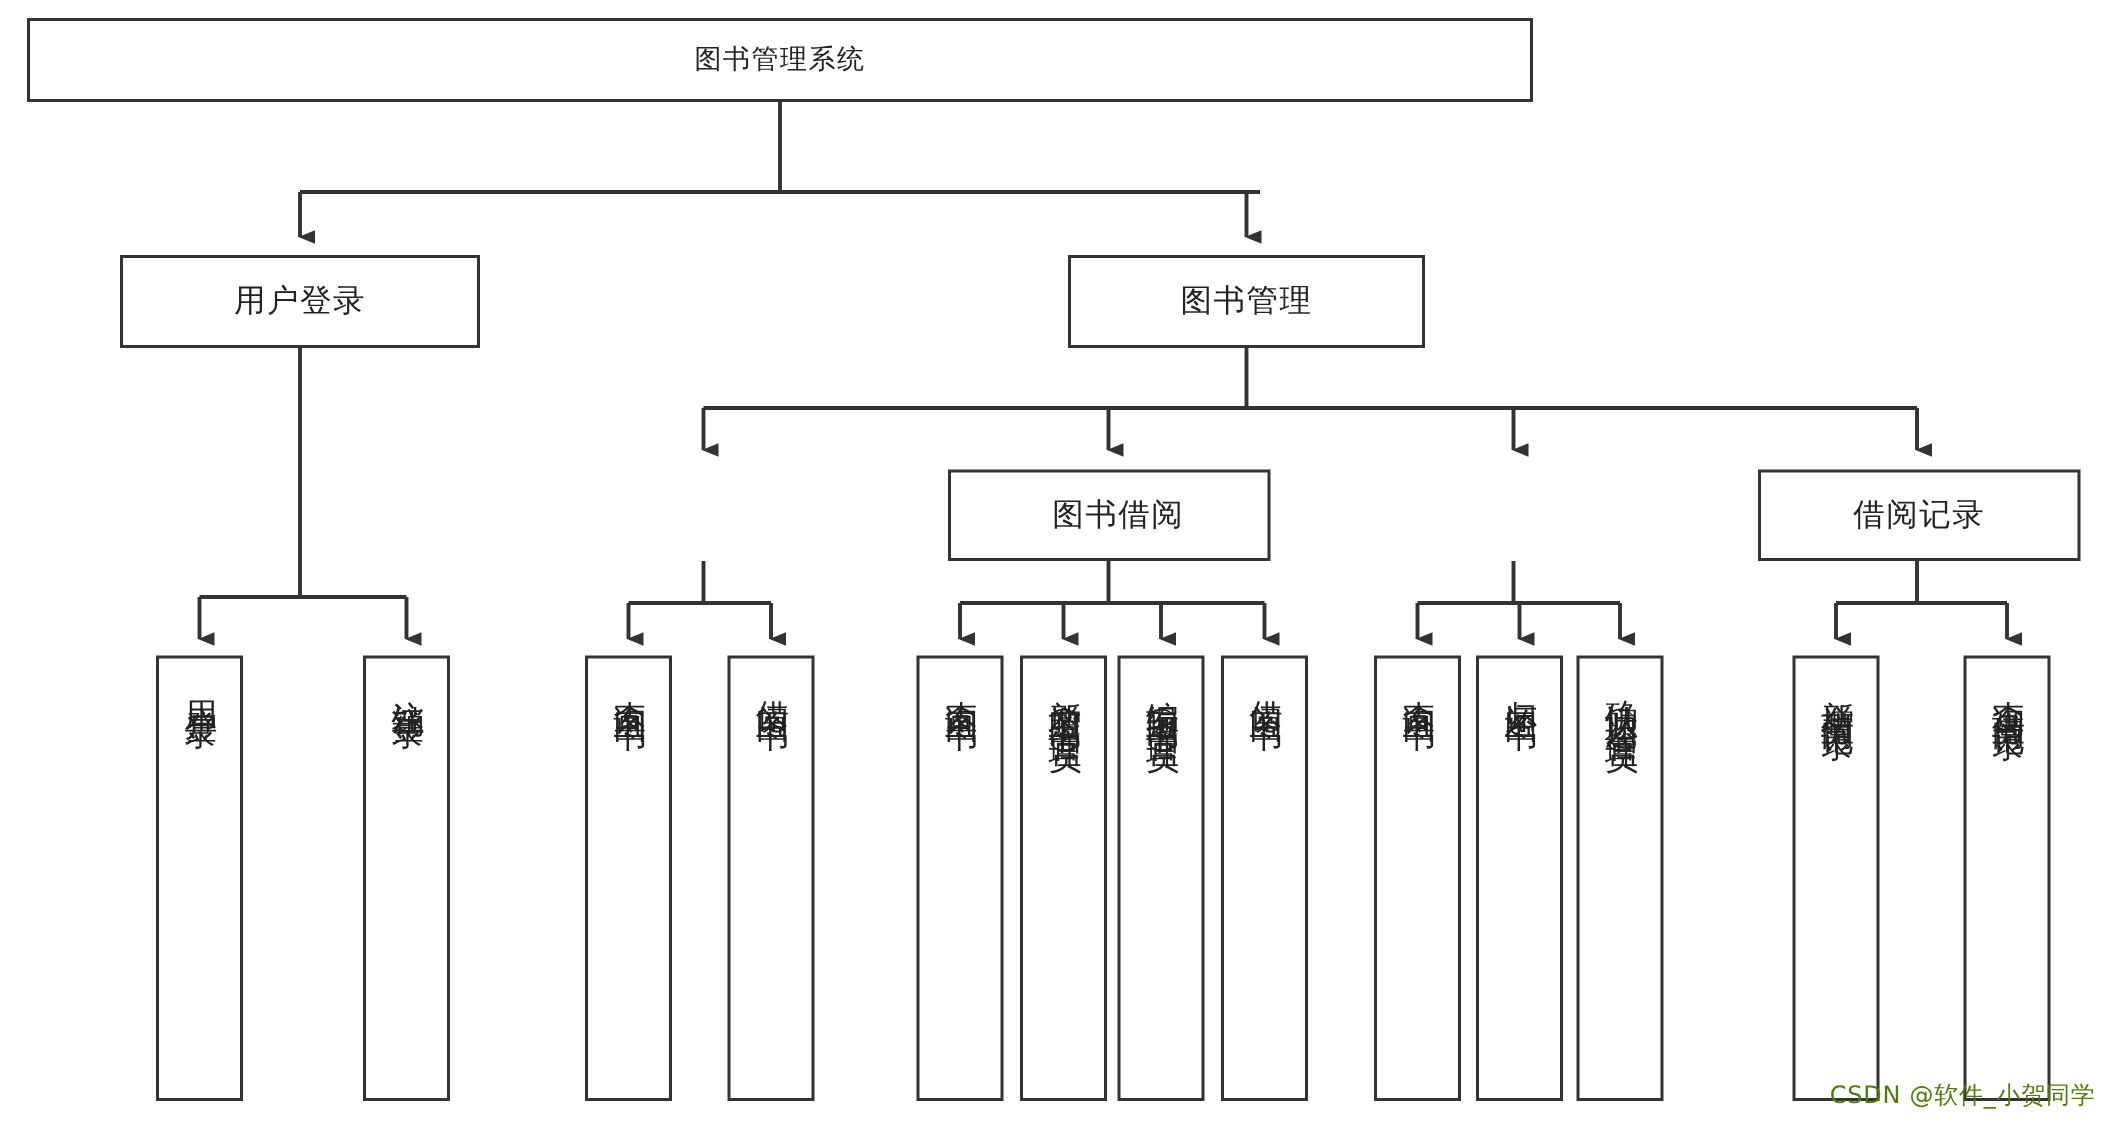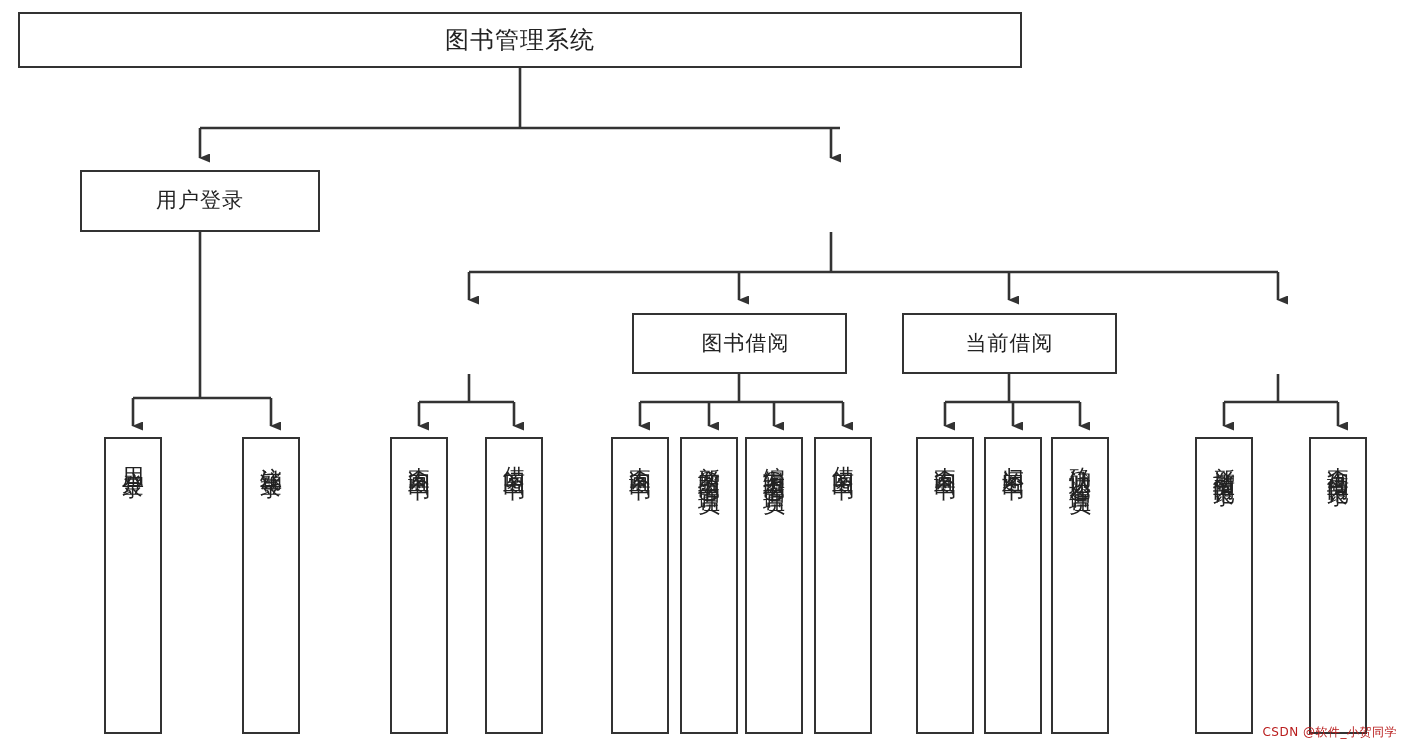--- a/index.html
+++ b/index.html
@@ -42,43 +42,43 @@
     line-height: 1.12;
     color: #222222;
     white-space: nowrap;
   }
   
   .node.horiz .node-label {
     font-size: 21px;
     letter-spacing: 1px;
   }
   .node.root .node-label {
-    font-size: 24px;
+    font-size: 18px;
     letter-spacing: 1px;
   }
   
   .node.vert {
     align-items: flex-start;
     justify-content: center;
     padding-top: 10px;
   }
   .node.vert .node-label {
     writing-mode: vertical-rl;
     text-orientation: upright;
     font-size: 22px;
     letter-spacing: 4px;
     line-height: 1;
     white-space: nowrap;
   }
   #watermark {
     position: absolute;
     right: 8px;
     bottom: 6px;
-    font-size: 12px;
-    color: #b91c1c;
+    font-size: 16px;
+    color: #4d7c0f;
     letter-spacing: 0.5px;
     z-index: 5;
     font-family: "DejaVu Sans", "Liberation Sans", sans-serif;
   }
 </style>
 </head>
 <body>
 
 <div id="diagram-root">
 
@@ -132,26 +132,29 @@
     </g>
   </svg>
 
   <div class="node root horiz" style="left:18px; top:12px; width:1004px; height:56px;">
     <span class="node-label">图书管理系统</span>
   </div>
 
   <div class="node horiz" style="left:80px; top:170px; width:240px; height:62px;">
     <span class="node-label">用户登录</span>
   </div>
+  <div class="node horiz" style="left:712px; top:170px; width:238px; height:62px;">
+    <span class="node-label">图书管理</span>
+  </div>
 
   <div class="node horiz" style="left:632px; top:313px; width:215px; height:61px;padding-left:12px;">
     <span class="node-label">图书借阅</span>
   </div>
-  <div class="node horiz" style="left:902px; top:313px; width:215px; height:61px;">
-    <span class="node-label">当前借阅</span>
+  <div class="node horiz" style="left:1172px; top:313px; width:215px; height:61px;">
+    <span class="node-label">借阅记录</span>
   </div>
 
   <div class="node vert" style="left:104px; top:437px; width:58px; height:297px;">
     <span class="node-label">用户登录</span>
   </div>
   <div class="node vert" style="left:242px; top:437px; width:58px; height:297px;">
     <span class="node-label">注销登录</span>
   </div>
 
   <div class="node vert" style="left:390px; top:437px; width:58px; height:297px;">

